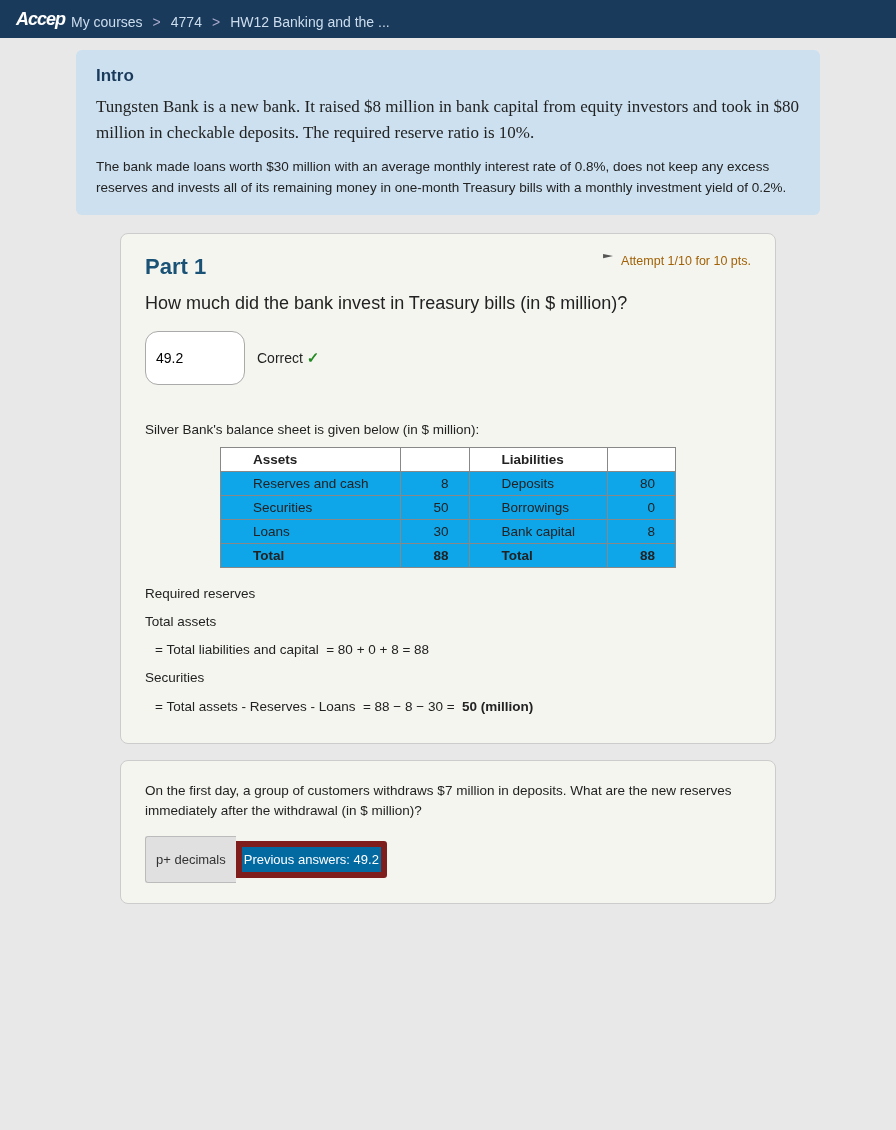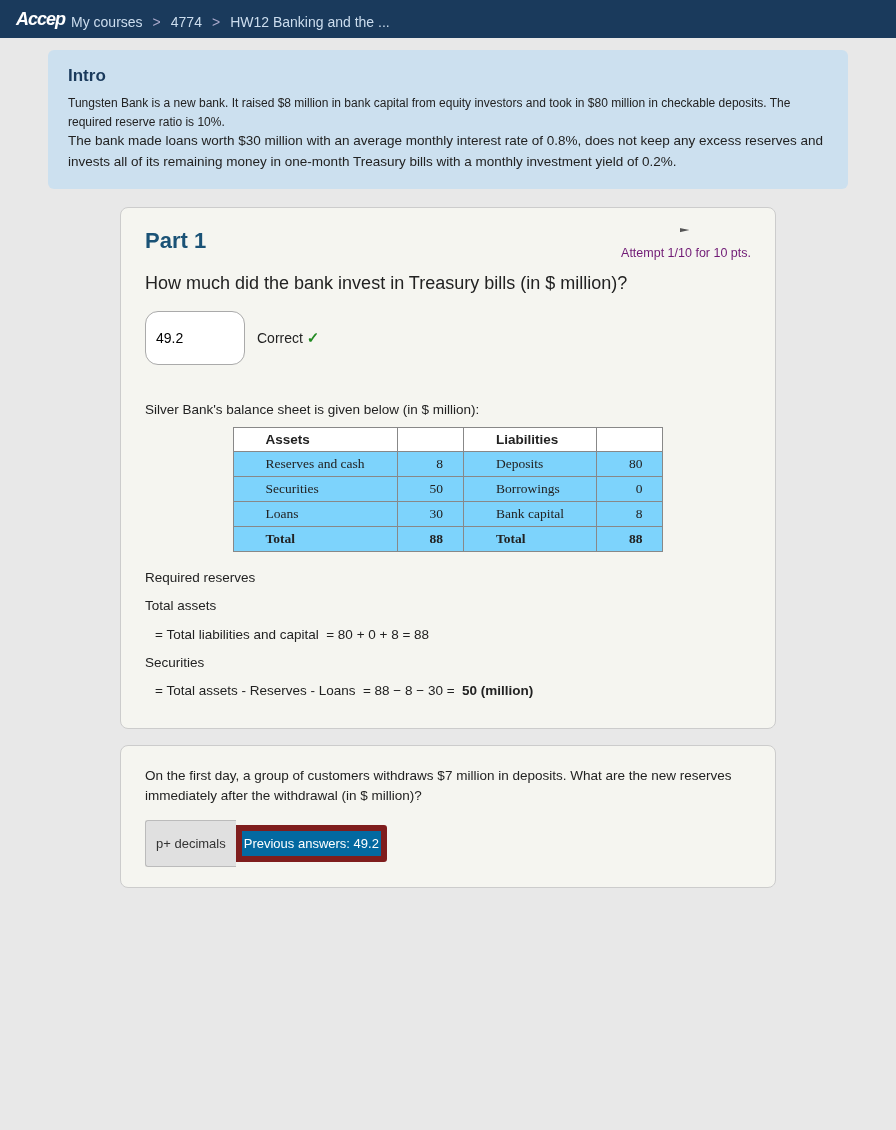--- a/index.html
+++ b/index.html
@@ -65,22 +65,21 @@
       font-size: 22px;
       font-weight: bold;
       color: #1a5276;
     }
 
     .attempt-badge {
       display: flex;
       align-items: center;
       gap: 5px;
       font-size: 12.5px;
-      color: #701a75;
-      flex-direction: column;
+      color: #a16207;
     }
 
     .part-question {
       font-size: 18px;
       margin-bottom: 14px;
       line-height: 1.5;
     }
 
     
     .answer-row {
@@ -132,22 +131,21 @@
     .balance-table th, .balance-table td {
       border: 1px solid #888;
       padding: 4px 32px;
     }
     .balance-table th {
       font-weight: bold;
       background: white;
       text-align: left;
     }
     .balance-table td {
-      background: #7dd3fc;
-      font-family: Liberation Serif, serif;
+      background: #0ea5e9;
     }
     .balance-table .num-col {
       text-align: right;
       padding-right: 20px;
     }
     .balance-table .bold-row td {
       font-weight: bold;
     }
 
     
@@ -201,25 +199,25 @@
 
 <div class="topbar">
   <span class="topbar-brand">Accep</span>
   <span class="topbar-link">My courses</span>
   <span class="topbar-sep">&gt;</span>
   <span class="topbar-link">4774</span>
   <span class="topbar-sep">&gt;</span>
   <span class="topbar-link">HW12 Banking and the ...</span>
 </div>
 
-<div style="padding: 0 48px; margin-top: 12px; margin-bottom: 18px;">
+<div style="padding: 0 76px; margin-top: 12px; margin-bottom: 18px;">
   <div style="background:#cce0ef; border-radius:6px; padding:16px 20px;">
 
     <div style="font-size:17px; font-weight:bold; color:#1a3a5c; margin-bottom:8px;">Intro</div>
-    <p style="font-size:12px; line-height:1.55; margin-bottom:0;">Tungsten Bank is a new bank. It raised $8 million in bank capital from equity investors and took in $80 million in checkable deposits. The required reserve ratio is 10%.</p>
+    <p style="font-size:17px; line-height:1.55; margin-bottom:10px;font-family:Liberation Serif, serif;">Tungsten Bank is a new bank. It raised $8 million in bank capital from equity investors and took in $80 million in checkable deposits. The required reserve ratio is 10%.</p>
     <p style="font-size:13.5px; line-height:1.55;">The bank made loans worth $30 million with an average monthly interest rate of 0.8%, does not keep any excess reserves and invests all of its remaining money in one-month Treasury bills with a monthly investment yield of 0.2%.</p>
   </div>
 </div>
 
 <div class="content">
   <div class="part-card">
     <div class="part-header">
       <span class="part-title">Part 1</span>
       <div class="attempt-badge">
         <span style="display:inline-block;width:10px;height:13px;background:#555;clip-path:polygon(0 0,100% 15%,0 32%,0 100%);margin-right:3px;"></span>

